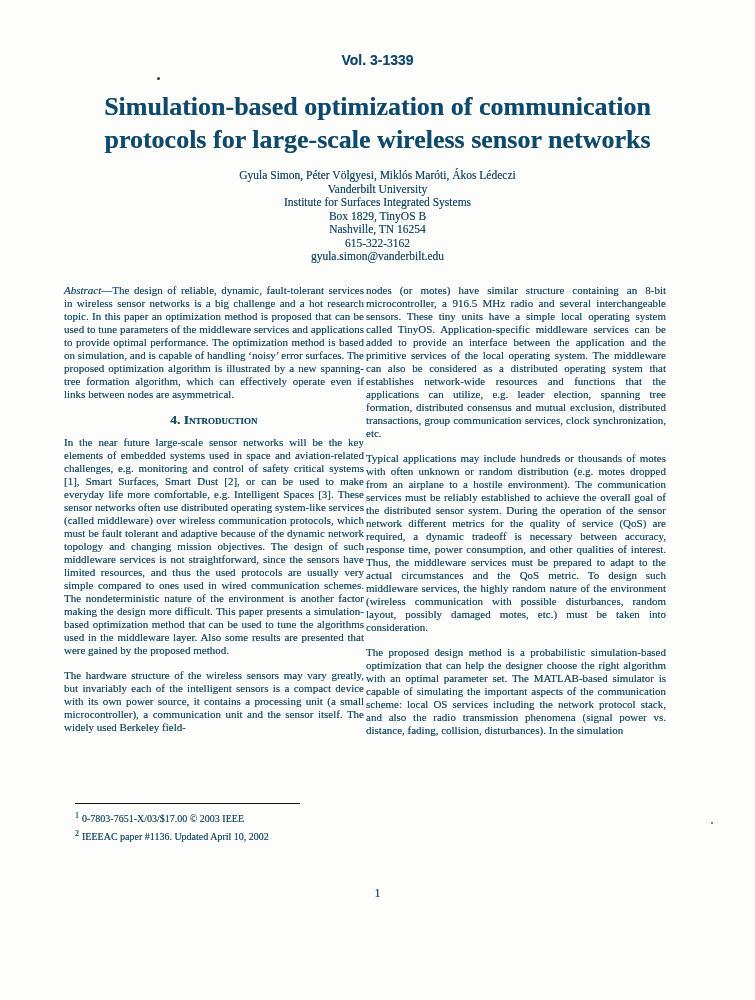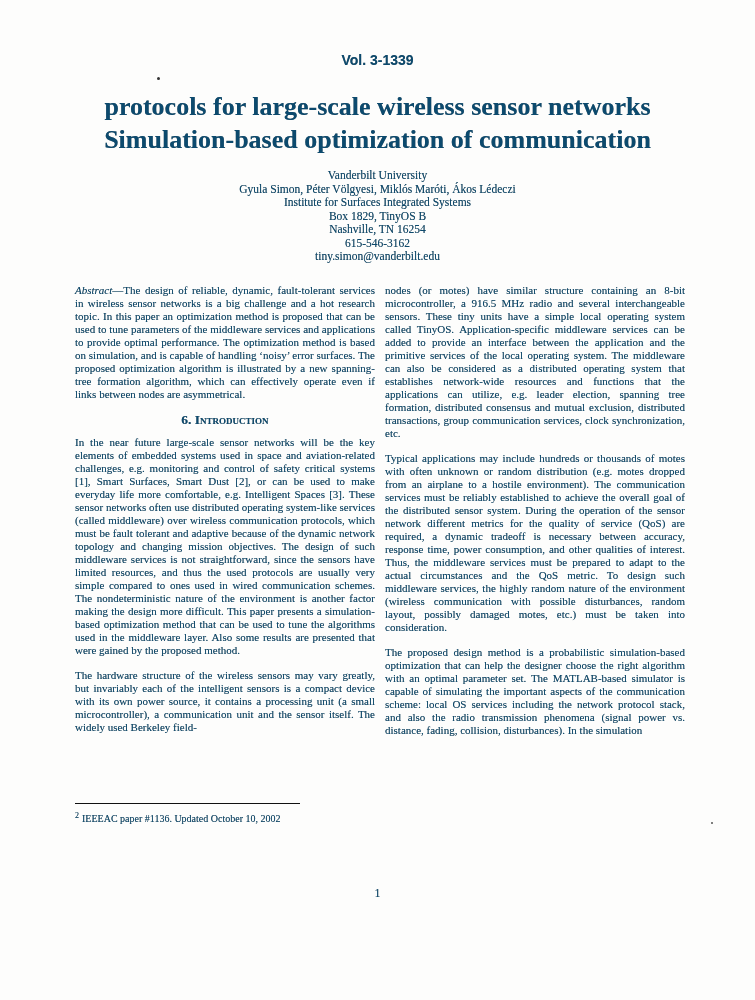--- a/index.html
+++ b/index.html
@@ -33,24 +33,24 @@
   .authors-block {
     position: absolute;
     top: 169px; left: 100px; right: 100px;
     text-align: center;
     font-size: 11.5px;
     line-height: 13.5px;
   }
   .columns {
     position: absolute;
     top: 284px;
-    left: 75px;
+    left: 64px;
     width: 610px;
     display: flex;
-    gap: 10px;
+    gap: 2px;
   }
   .col {
     width: 300px;
     font-size: 11px;
     line-height: 13px;
     text-align: justify;
   }
   .col p { margin: 0 0 12px 0; }
   .abstract-label { font-style: italic; }
   .section-heading {
@@ -93,51 +93,52 @@
 <body>
 
 <div class="page">
 
   <div class="vol-header">Vol. 3-1339</div>
 
   <div class="artifact-dot dot-a"></div>
   <div class="artifact-dot dot-b"></div>
 
   <div class="paper-title">
+    <div>Simulation-based optimization of communication</div>
     <div>protocols for large-scale wireless sensor networks</div>
-    <div>Simulation-based optimization of communication</div>
   </div>
 
   <div class="authors-block">
+    <div>Gyula Simon, Péter Völgyesi, Miklós Maróti, Ákos Lédeczi</div>
     <div>Vanderbilt University</div>
-    <div>Gyula Simon, Péter Völgyesi, Miklós Maróti, Ákos Lédeczi</div>
     <div>Institute for Surfaces Integrated Systems</div>
     <div>Box 1829, TinyOS B</div>
     <div>Nashville, TN 16254</div>
-    <div>615-546-3162</div>
-    <div>tiny.simon@vanderbilt.edu</div>
+    <div>615-322-3162</div>
+    <div>gyula.simon@vanderbilt.edu</div>
   </div>
 
   <div class="columns">
 
     <div class="col">
       <p><span class="abstract-label">Abstract</span><span>—The design of reliable, dynamic, fault-tolerant services in wireless sensor networks is a big challenge and a hot research topic. In this paper an optimization method is proposed that can be used to tune parameters of the middleware services and applications to provide optimal performance. The optimization method is based on simulation, and is capable of handling ‘noisy’ error surfaces. The proposed optimization algorithm is illustrated by a new spanning-tree formation algorithm, which can effectively operate even if links between nodes are asymmetrical.</span></p>
-      <div class="section-heading">6. Introduction</div>
+      <div class="section-heading">4. Introduction</div>
       <p>In the near future large-scale sensor networks will be the key elements of embedded systems used in space and aviation-related challenges, e.g. monitoring and control of safety critical systems [1], Smart Surfaces, Smart Dust [2], or can be used to make everyday life more comfortable, e.g. Intelligent Spaces [3]. These sensor networks often use distributed operating system-like services (called middleware) over wireless communication protocols, which must be fault tolerant and adaptive because of the dynamic network topology and changing mission objectives. The design of such middleware services is not straightforward, since the sensors have limited resources, and thus the used protocols are usually very simple compared to ones used in wired communication schemes. The nondeterministic nature of the environment is another factor making the design more difficult. This paper presents a simulation-based optimization method that can be used to tune the algorithms used in the middleware layer. Also some results are presented that were gained by the proposed method.</p>
       <p>The hardware structure of the wireless sensors may vary greatly, but invariably each of the intelligent sensors is a compact device with its own power source, it contains a processing unit (a small microcontroller), a communication unit and the sensor itself. The widely used Berkeley field-</p>
     </div>
 
     <div class="col">
       <p>nodes (or motes) have similar structure containing an 8-bit microcontroller, a 916.5 MHz radio and several interchangeable sensors. These tiny units have a simple local operating system called TinyOS. Application-specific middleware services can be added to provide an interface between the application and the primitive services of the local operating system. The middleware can also be considered as a distributed operating system that establishes network-wide resources and functions that the applications can utilize, e.g. leader election, spanning tree formation, distributed consensus and mutual exclusion, distributed transactions, group communication services, clock synchronization, etc.</p>
       <p>Typical applications may include hundreds or thousands of motes with often unknown or random distribution (e.g. motes dropped from an airplane to a hostile environment). The communication services must be reliably established to achieve the overall goal of the distributed sensor system. During the operation of the sensor network different metrics for the quality of service (QoS) are required, a dynamic tradeoff is necessary between accuracy, response time, power consumption, and other qualities of interest. Thus, the middleware services must be prepared to adapt to the actual circumstances and the QoS metric. To design such middleware services, the highly random nature of the environment (wireless communication with possible disturbances, random layout, possibly damaged motes, etc.) must be taken into consideration.</p>
       <p>The proposed design method is a probabilistic simulation-based optimization that can help the designer choose the right algorithm with an optimal parameter set. The MATLAB-based simulator is capable of simulating the important aspects of the communication scheme: local OS services including the network protocol stack, and also the radio transmission phenomena (signal power vs. distance, fading, collision, disturbances). In the simulation</p>
     </div>
 
   </div>
 
   <div class="footnotes">
     <hr class="footnote-rule">
-    <div class="footnote"><sup>2</sup><span>IEEEAC paper #1136. Updated October 10, 2002</span></div>
+    <div class="footnote"><sup>1</sup><span>0-7803-7651-X/03/$17.00 © 2003 IEEE</span></div>
+    <div class="footnote"><sup>2</sup><span>IEEEAC paper #1136. Updated April 10, 2002</span></div>
   </div>
 
   <div class="page-number">1</div>
 
 </div>
 
 </body></html>

